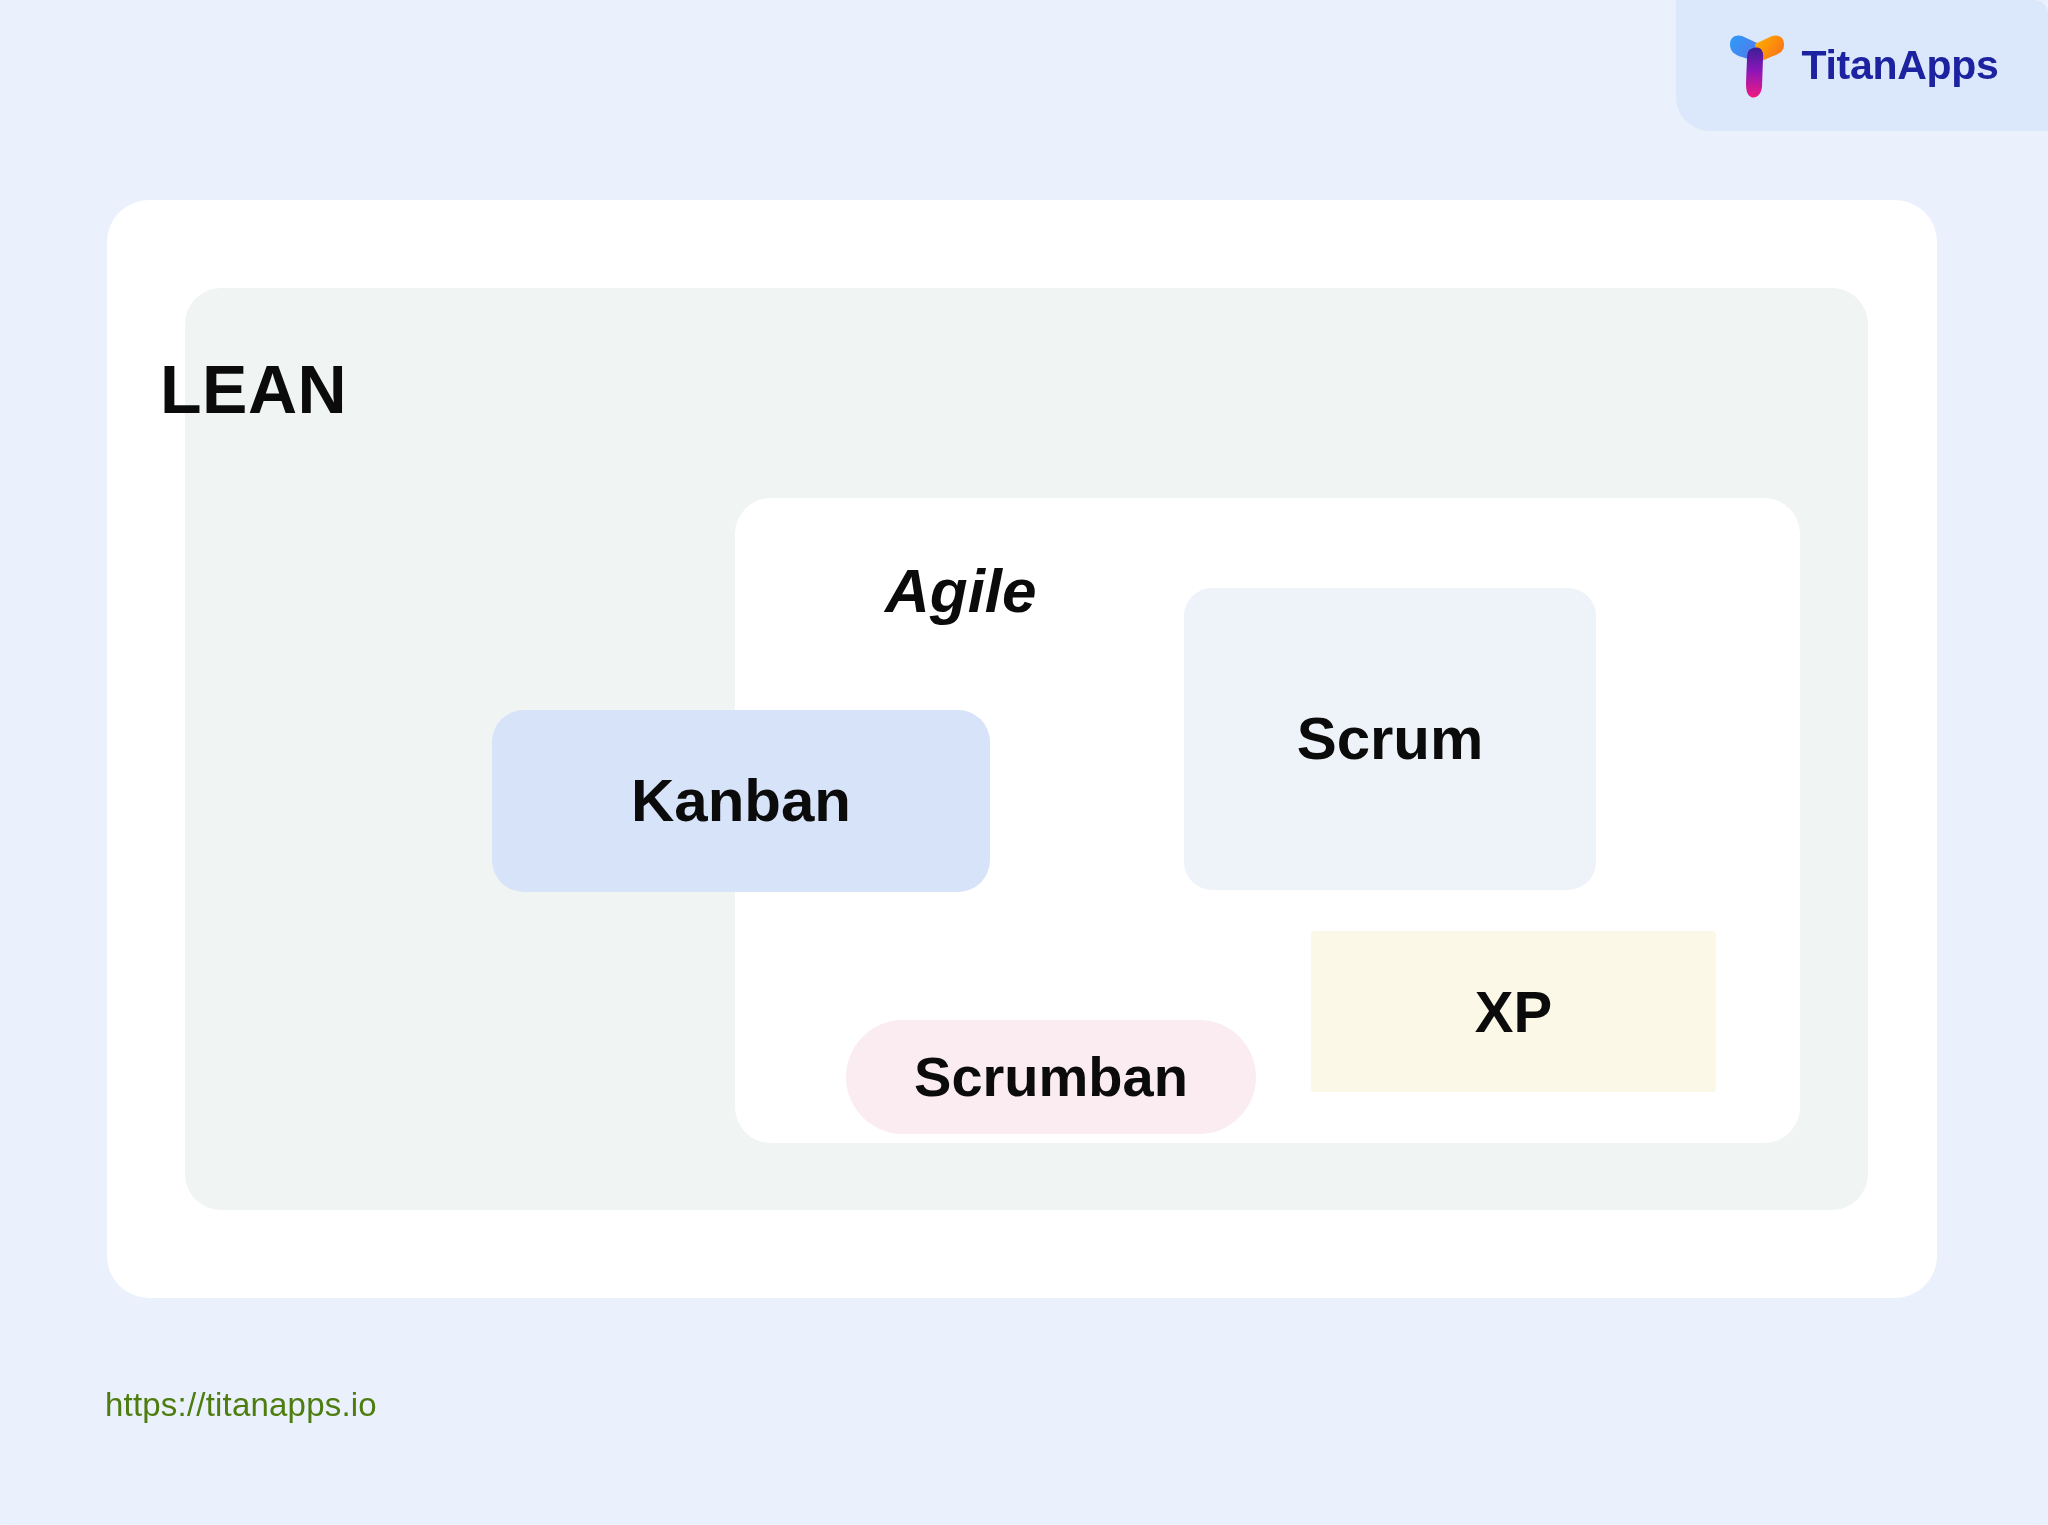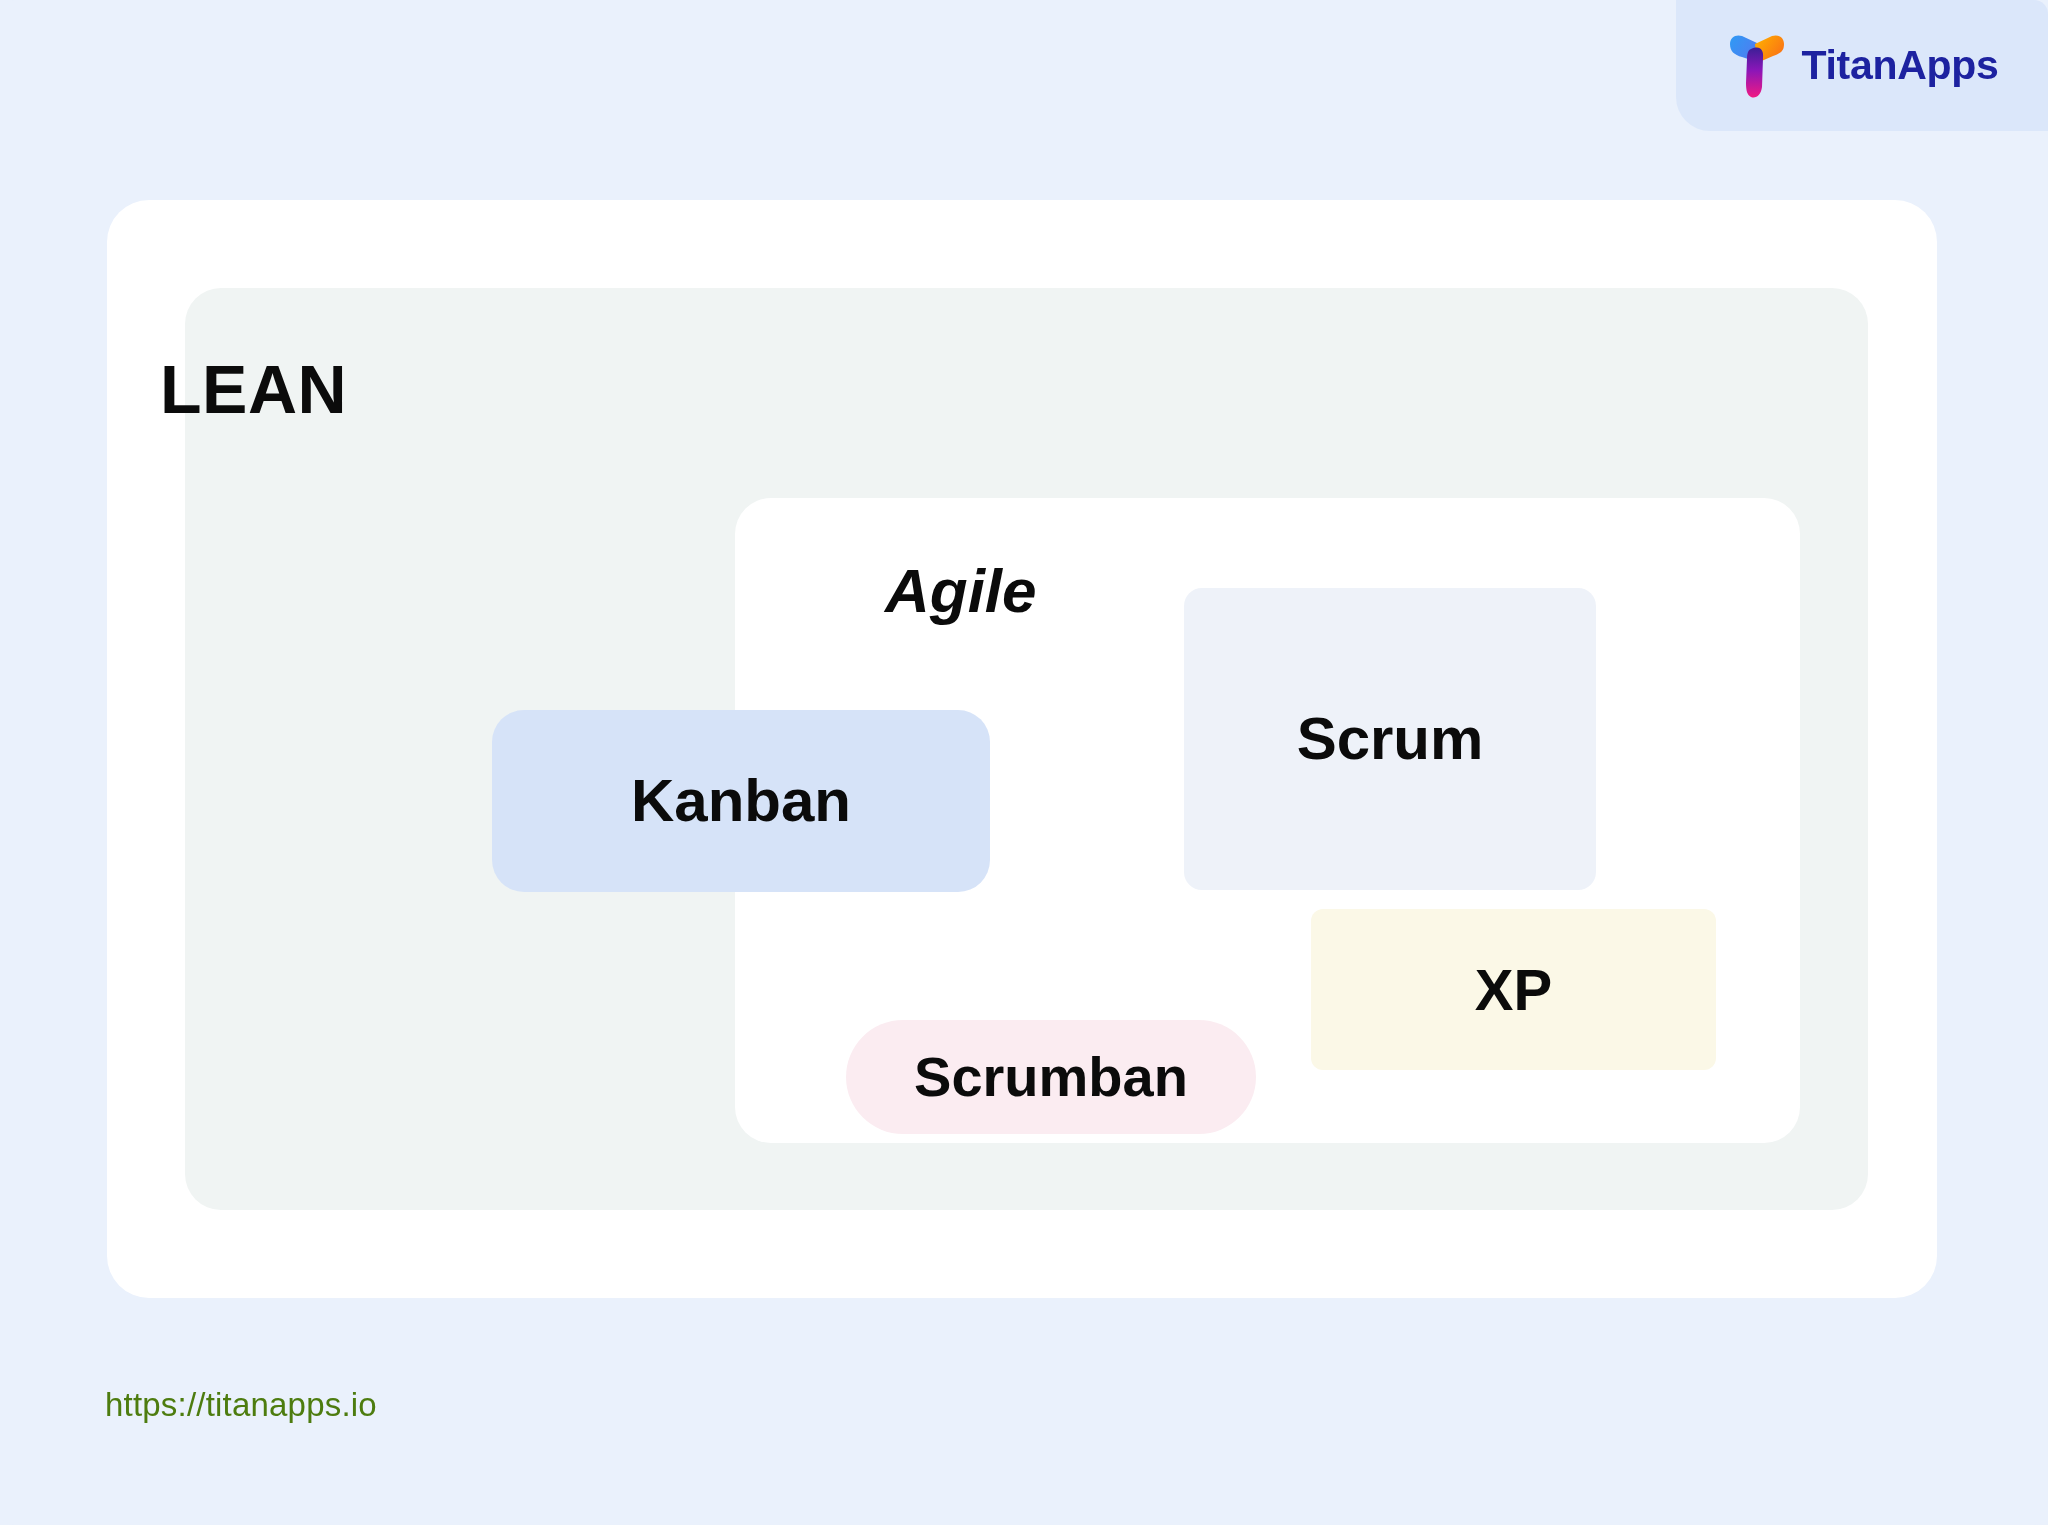--- a/index.html
+++ b/index.html
@@ -124,40 +124,40 @@
     border-radius: 32px;
     font-size: 60px;
     text-align: right;
   }
   .chip-scrum {
     left: 1184px;
     top: 588px;
     width: 412px;
     height: 302px;
     background: #eef2f9;
-    border-radius: 18px;
+    border-radius: 28px;
     font-size: 60px;
   }
   .chip-scrumban {
     left: 846px;
     top: 976px;
     width: 410px;
     height: 114px;
     background: #fbecf1;
     border-radius: 57px;
     font-size: 56px;
     margin-top: 44px;
   }
   .chip-xp {
     left: 1311px;
-    top: 909px;
+    top: 931px;
     width: 405px;
     height: 161px;
     background: #fbf8e7;
-    border-radius: 12px;
+    border-radius: 4px;
     font-size: 58px;
   }
 
   
   .footer-url {
     position: absolute;
     left: 105px;
     top: 1385px;
     font-size: 33px;
     color: #4d7c0f;

